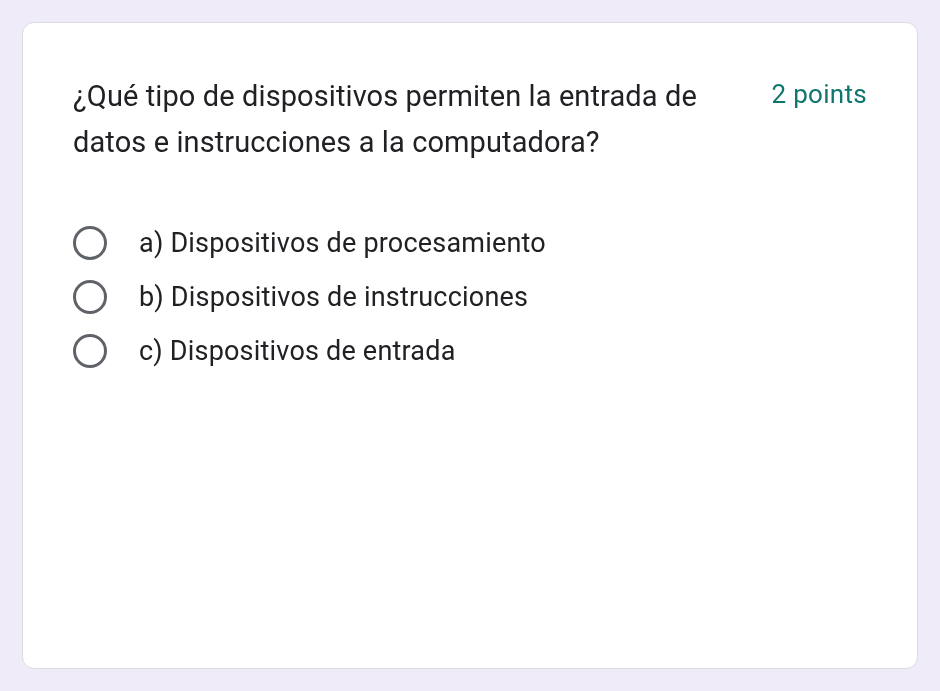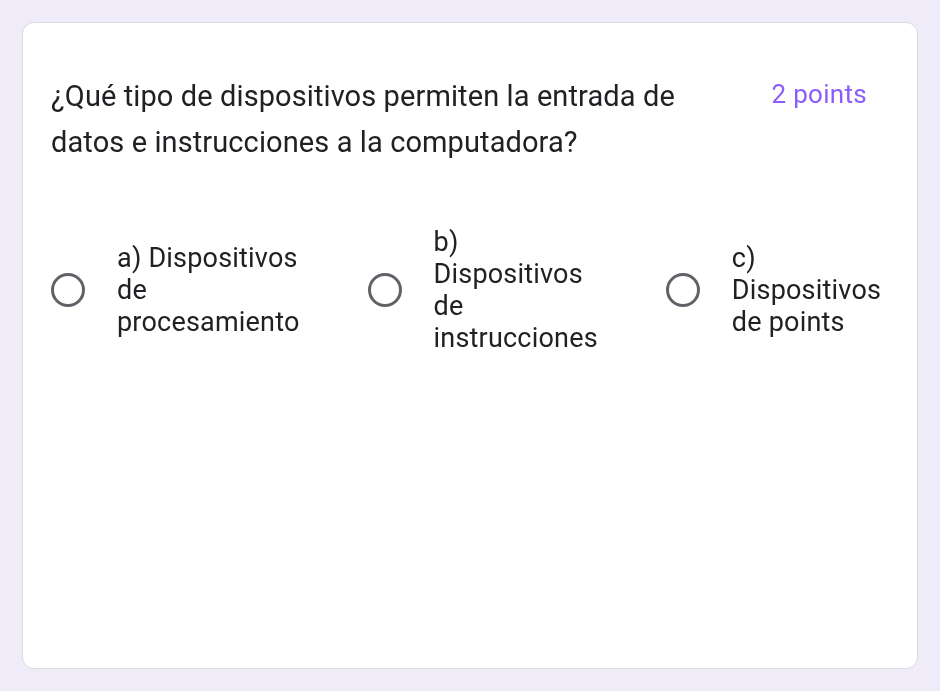--- a/index.html
+++ b/index.html
@@ -11,48 +11,48 @@
       background-color: #f0ebf8;
       font-family: 'Google Sans', Roboto, Arial, sans-serif;
       width: 940px;
       height: 691px;
       padding: 22px;
     }
     .card {
       background-color: #ffffff;
       border: 1px solid #dadce0;
       border-radius: 12px;
-      padding: 50px 50px 40px 28px;
+      padding: 50px 50px 40px 50px;
       height: 100%;
     }
     .question-header {
       display: flex;
       justify-content: space-between;
       align-items: flex-start;
       margin-bottom: 60px;
     }
     .question-text {
       font-size: 29px;
       color: #202124;
       line-height: 1.6;
       flex: 1;
       padding-right: 20px;
       letter-spacing: 0.1px;
     }
     .points {
       font-size: 26px;
-      color: #8b5cf6;
+      color: #0f766e;
       white-space: nowrap;
       margin-top: 6px;
       letter-spacing: 0.3px;
     }
     .options {
       display: flex;
-      flex-direction: row;
-      gap: 68px;
+      flex-direction: column;
+      gap: 20px;
     }
     .option {
       display: flex;
       align-items: center;
       gap: 32px;
       cursor: pointer;
     }
     .radio {
       width: 34px;
       height: 34px;
@@ -78,16 +78,16 @@
     <div class="option">
       <div class="radio"></div>
       <div class="option-label">a) Dispositivos de procesamiento</div>
     </div>
     <div class="option">
       <div class="radio"></div>
       <div class="option-label">b) Dispositivos de instrucciones</div>
     </div>
     <div class="option">
       <div class="radio"></div>
-      <div class="option-label">c) Dispositivos de points</div>
+      <div class="option-label">c) Dispositivos de entrada</div>
     </div>
   </div>
 </div>
 
 </body></html>

